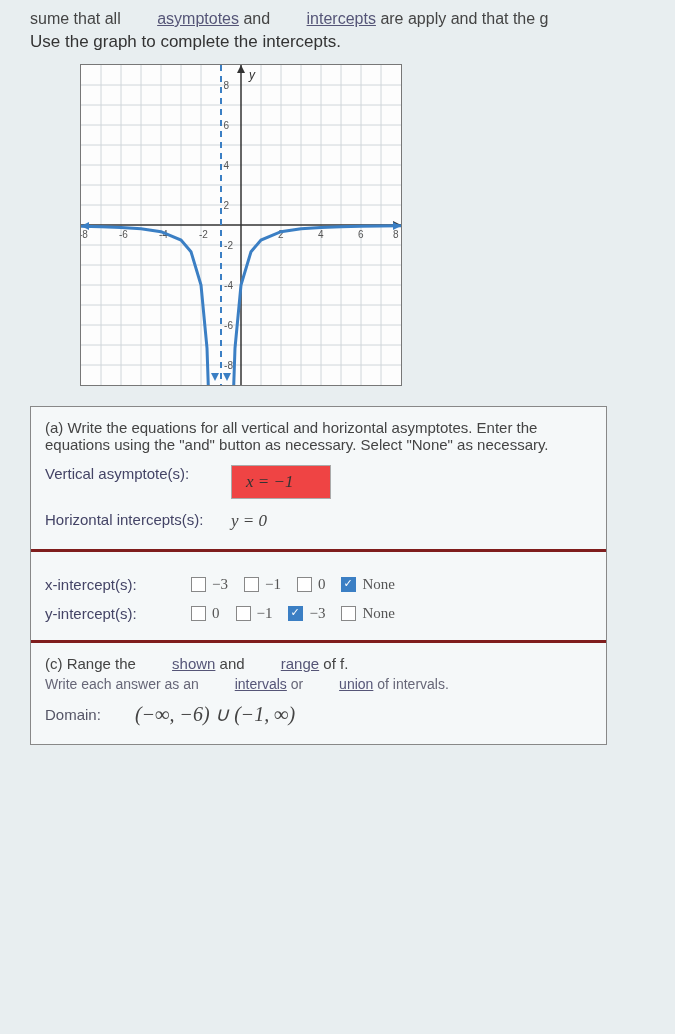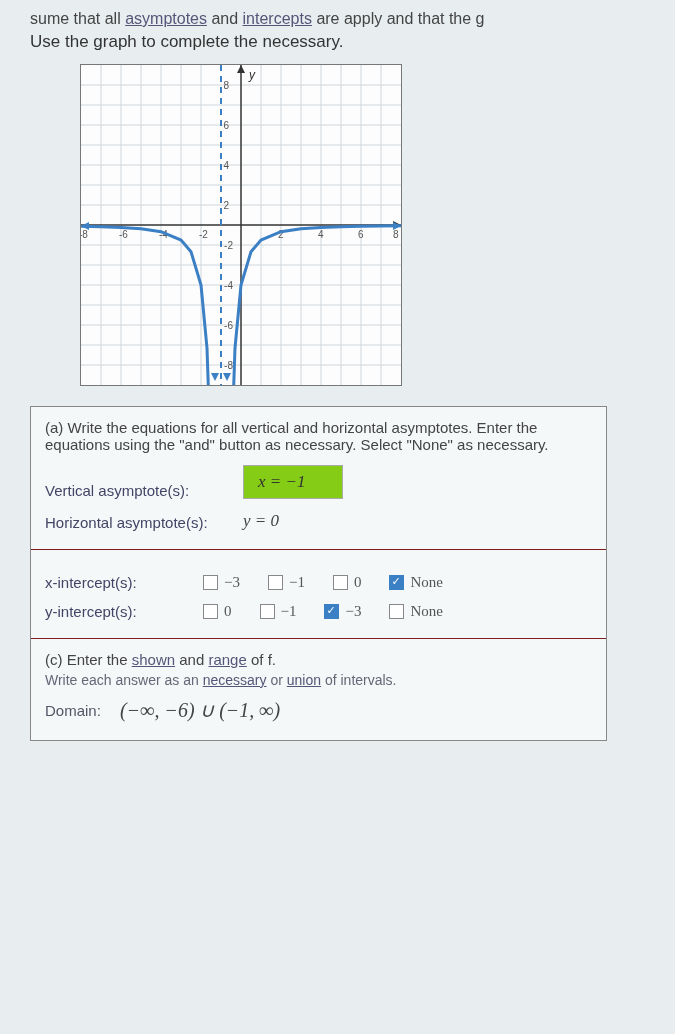--- a/index.html
+++ b/index.html
@@ -17,61 +17,62 @@
     box-sizing: border-box;
   }
   .top-text {
     font-size: 16px;
     color: #444;
     margin-bottom: 4px;
   }
   .top-text .underline, .c-section .underline {
     text-decoration: underline;
     color: #557;
+    margin-left: 32px;
   }
   .instruction {
     font-size: 17px;
     color: #333;
     margin-bottom: 12px;
   }
   .graph-box {
     width: 320px;
     height: 320px;
     border: 1px solid #777;
     background: #fdfdfd;
     margin: 10px 0 20px 50px;
     position: relative;
   }
   .questions {
     border: 1px solid #888;
     background: #f5f8f9;
     width: 575px;
   }
   .q-sec {
-    border-bottom: 1px solid #7f1d1d;
+    border-bottom: 3px solid #7f1d1d;
     padding: 12px 14px 18px 14px;
     font-size: 15px;
     color: #444;
   }
   .q-sec:last-child { border-bottom: none; }
   .q-sec .label { margin-bottom: 10px; }
   .row {
     display: flex;
-    align-items: flex-end;
-    gap: 28px;
+    align-items: flex-start;
+    gap: 16px;
     margin-top: 12px;
     flex-wrap: wrap;
   }
   .field-label {
     color: #446;
     min-width: 170px;
   }
   .ans-box {
     border: 1px solid #aaa;
-    background: #84cc16;
+    background: #ef4444;
     padding: 6px 14px;
     font-style: italic;
     font-family: 'Times New Roman', serif;
     font-size: 17px;
     color: #333;
     min-width: 70px;
     display: inline-block;
   }
   .math {
     font-style: italic;
@@ -107,34 +108,34 @@
     color: #555;
     font-size: 15px;
   }
   .opt .val {
     font-family: 'Times New Roman', serif;
   }
   .c-section .answer-line {
     margin-top: 10px;
     display: flex;
     align-items: center;
-    gap: 5px;
+    gap: 20px;
   }
   .c-section .answer-line .lbl { color:#556; min-width:70px;}
 </style>
 </head>
 <body>
 
 <div class="page">
 
   <div class="top-text">
     <span>sume that all </span><span class="underline">asymptotes</span><span> and </span><span class="underline">intercepts</span><span> are apply and that the g</span>
   </div>
 
-  <div class="instruction">Use the graph to complete the necessary.</div>
+  <div class="instruction">Use the graph to complete the intercepts.</div>
 
   <div class="graph-box">
     <svg viewBox="0 0 320 320" width="320" height="320">
 
       <g stroke="#d0d6da" stroke-width="1">
         <line x1="0" y1="20" x2="320" y2="20"></line>
           <line x1="0" y1="40" x2="320" y2="40"></line>
         <line x1="0" y1="60" x2="320" y2="60"></line>
           <line x1="0" y1="80" x2="320" y2="80"></line>
         <line x1="0" y1="100" x2="320" y2="100"></line>
@@ -207,21 +208,21 @@
 
   <div class="questions">
 
     <div class="q-sec">
       <div class="label">(a) Write the equations for all vertical and horizontal asymptotes. Enter the equations using the "and" button as necessary. Select "None" as necessary.</div>
       <div class="row">
         <span class="field-label">Vertical asymptote(s):</span>
         <span class="ans-box">x = −1</span>
       </div>
       <div class="row">
-        <span class="field-label">Horizontal asymptote(s):</span>
+        <span class="field-label">Horizontal intercepts(s):</span>
         <span class="math">y = 0</span>
       </div>
     </div>
 
     <div class="q-sec">
 
       <div class="row">
         <span class="field-label" style="min-width:130px">x-intercept(s):</span>
         <span class="opt">
             <span class="checkbox"></span>
@@ -257,24 +258,24 @@
           </span>
         <span class="opt">
             <span class="checkbox"></span>
             <span class="val">None</span>
           </span>
       </div>
     </div>
 
     <div class="q-sec c-section">
       <div>
-        <span>(c) Enter the </span><span class="underline">shown</span><span> and </span><span class="underline">range</span><span> of f.</span>
+        <span>(c) Range the </span><span class="underline">shown</span><span> and </span><span class="underline">range</span><span> of f.</span>
       </div>
       <div style="font-size:14px;color:#667;margin-top:4px">
-        <span>Write each answer as an </span><span class="underline">necessary</span><span> or </span><span class="underline">union</span><span> of intervals.</span>
+        <span>Write each answer as an </span><span class="underline">intervals</span><span> or </span><span class="underline">union</span><span> of intervals.</span>
       </div>
 
       <div class="answer-line">
         <span class="lbl">Domain:</span>
         <span class="math" style="font-size:20px">(−∞, −6) ∪ (−1, ∞)</span>
       </div>
     </div>
 
   </div>
 </div>

